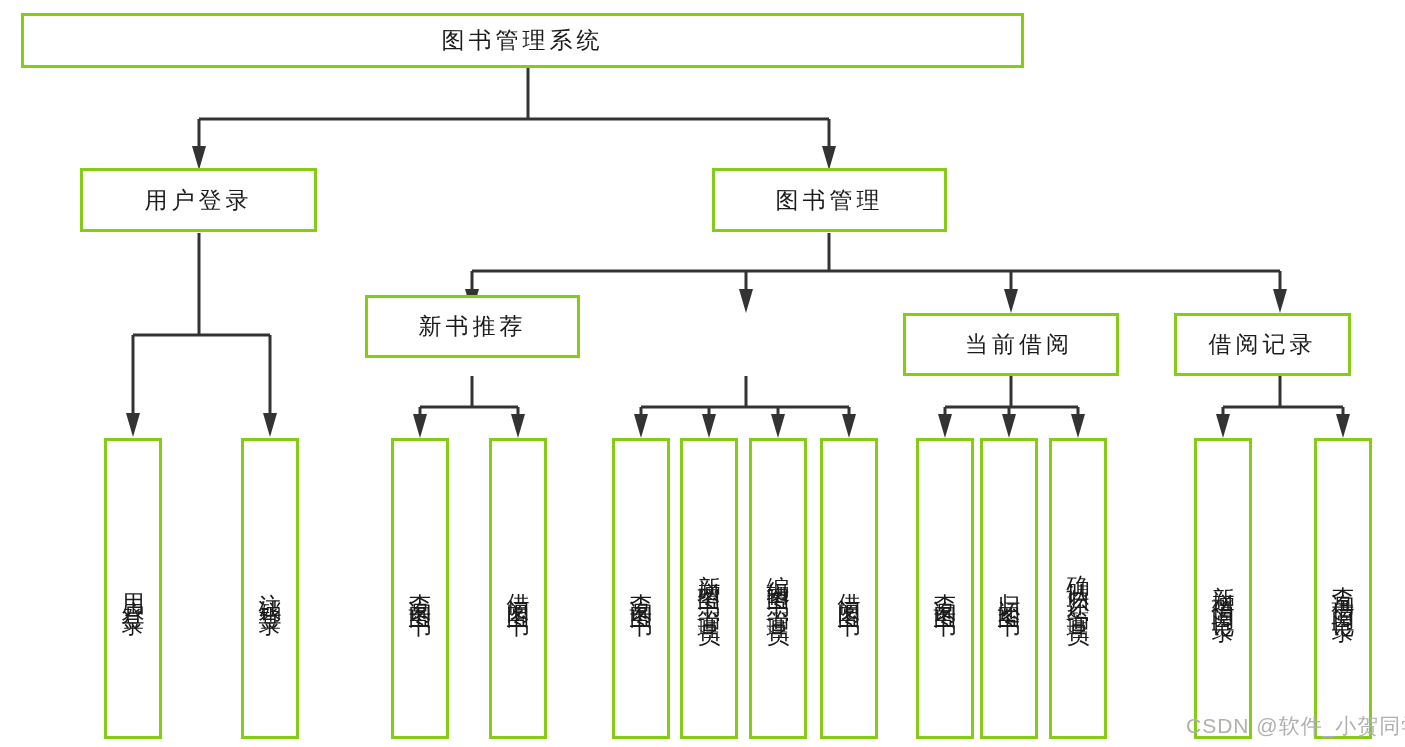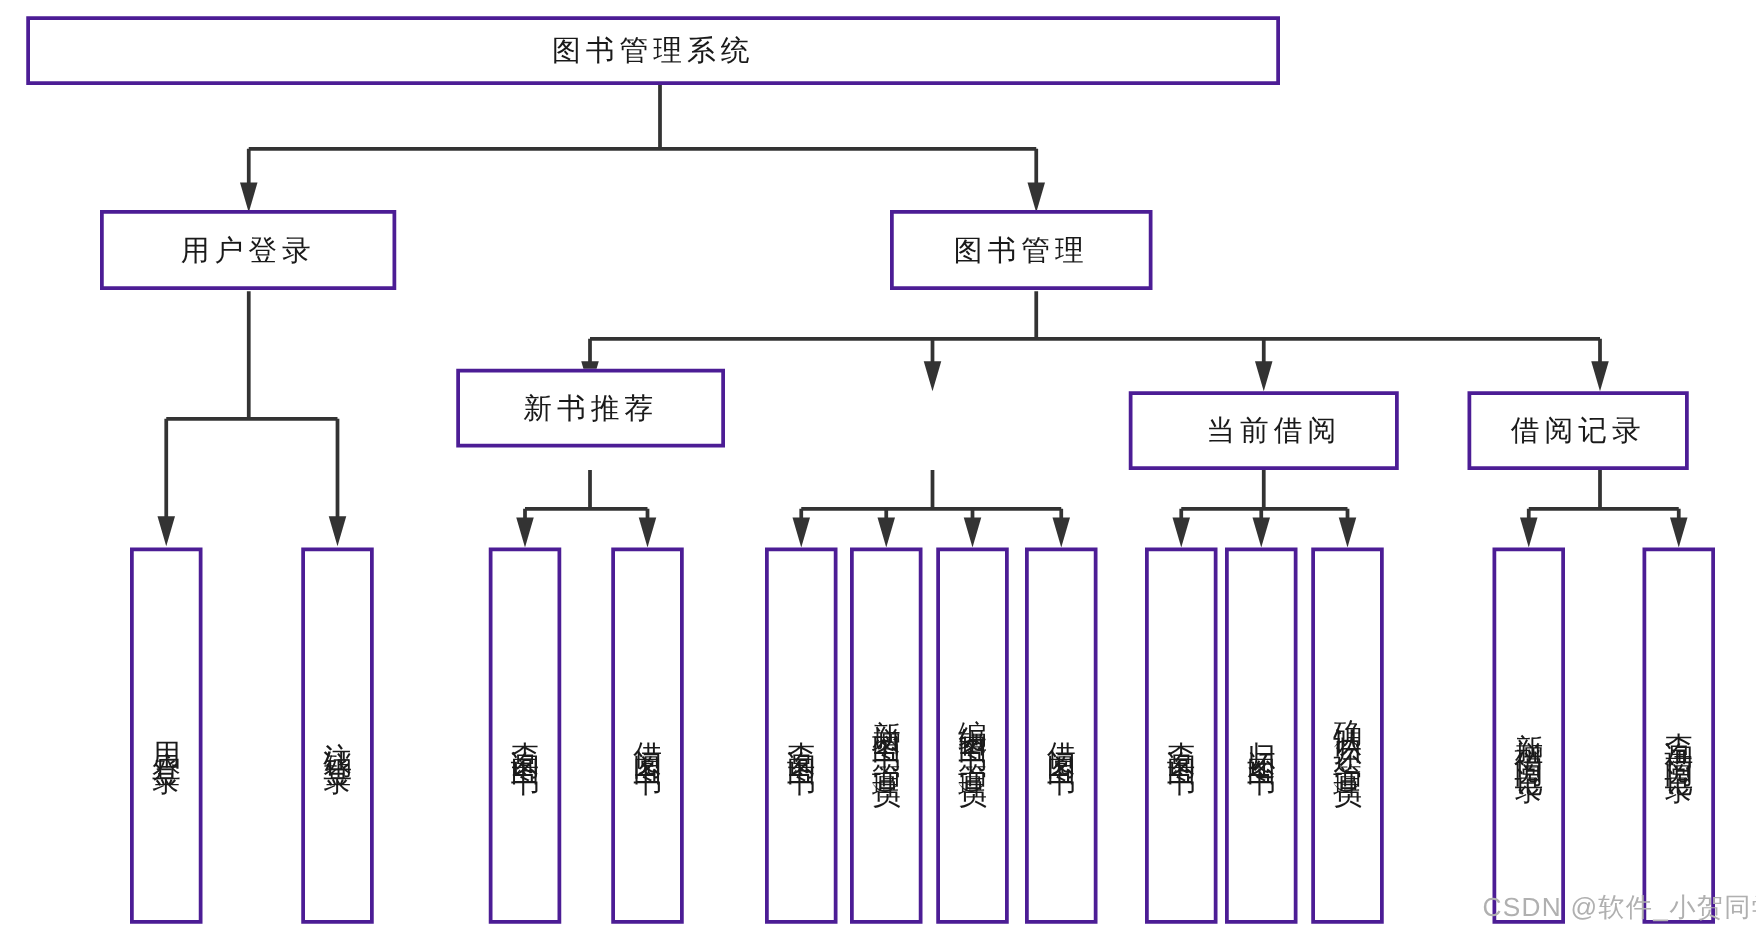--- a/index.html
+++ b/index.html
@@ -18,21 +18,21 @@
   }
   #wires {
     position: absolute;
     left: 0;
     top: 0;
     z-index: 0;
   }
   .box {
     position: absolute;
     box-sizing: border-box;
-    border: 3px solid #4c1d95;
+    border: 3px solid #84cc16;
     background: #ffffff;
     display: flex;
     align-items: center;
     justify-content: center;
     z-index: 1;
     color: #1a1a1a;
   }
   .h-box {
     font-size: 23px;
     letter-spacing: 4px;
@@ -111,21 +111,21 @@
       <polygon points="1071,414 1085,414 1078,438" fill="#333333"></polygon>
       <line x1="1223" y1="407" x2="1223" y2="422" stroke="#333333" stroke-width="3"></line>
       <polygon points="1216,414 1230,414 1223,438" fill="#333333"></polygon>
       <line x1="1343" y1="407" x2="1343" y2="422" stroke="#333333" stroke-width="3"></line>
       <polygon points="1336,414 1350,414 1343,438" fill="#333333"></polygon>
     </svg>
 
   <div class="box h-box" style="left:21px; top:13px; width:1003px; height:55px;">图书管理系统</div>
 
   <div class="box h-box" style="left:80px; top:168px; width:237px; height:64px;">用户登录</div>
-  <div class="box h-box" style="left:712px; top:168px; width:210px; height:64px;">图书管理</div>
+  <div class="box h-box" style="left:712px; top:168px; width:235px; height:64px;">图书管理</div>
 
   <div class="box h-box" style="left:365px; top:295px; width:215px; height:63px;">新书推荐</div>
   <div class="box h-box" style="left:903px; top:313px; width:216px; height:63px;padding-left:16px;">当前借阅</div>
   <div class="box h-box" style="left:1174px; top:313px; width:177px; height:63px;font-family:Liberation Serif, serif;">借阅记录</div>
 
   <div class="box v-box" style="left:104px; top:438px; width:58px; height:301px;">用户登录</div>
   <div class="box v-box" style="left:241px; top:438px; width:58px; height:301px;">注销登录</div>
 
   <div class="box v-box" style="left:391px; top:438px; width:58px; height:301px;">查询图书</div>
   <div class="box v-box" style="left:489px; top:438px; width:58px; height:301px;">借阅图书</div>

